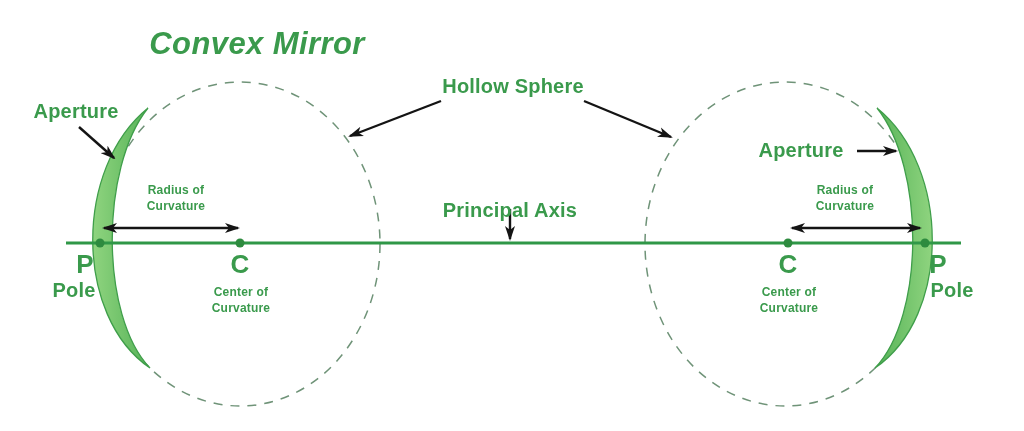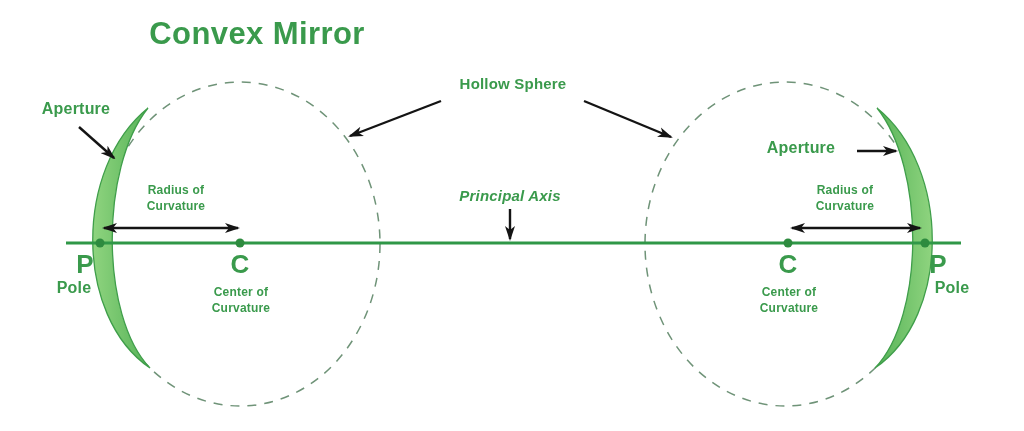--- a/index.html
+++ b/index.html
@@ -14,22 +14,22 @@
     position:absolute;
     transform:translateX(-50%);
     color:#3a9a4c;
     white-space:nowrap;
     text-align:center;
     font-weight:600;
     letter-spacing:.2px;
     line-height:1.05;
   }
   .title{font-size:31px;font-weight:700;letter-spacing:.4px;}
-  .mid{font-size:15px;}
-  .reg{font-size:16px;}
+  .mid{font-size:20px;}
+  .reg{font-size:20px;}
   .two{font-size:12px;line-height:16px;}
   .two span{display:block;}
   .sym{font-size:26px;font-weight:700;}
   svg{position:absolute;left:0;top:0;}
 </style>
 </head>
 <body>
 
 <div id="stage">
 
@@ -63,24 +63,24 @@
 
     <line x1="441" y1="101" x2="350" y2="136" stroke="#141414" stroke-width="2.4" marker-end="url(#ah)"></line>
     <line x1="584" y1="101" x2="671" y2="137" stroke="#141414" stroke-width="2.4" marker-end="url(#ah)"></line>
     <line x1="510" y1="209" x2="510" y2="239" stroke="#141414" stroke-width="2.4" marker-end="url(#ah)"></line>
     <line x1="79" y1="127" x2="114" y2="158" stroke="#141414" stroke-width="2.4" marker-end="url(#ah)"></line>
     <line x1="857" y1="151" x2="896" y2="151" stroke="#141414" stroke-width="2.4" marker-end="url(#ah)"></line>
     <line x1="104" y1="228" x2="238" y2="228" stroke="#141414" stroke-width="2.4" marker-start="url(#ah)" marker-end="url(#ah)"></line>
     <line x1="792" y1="228" x2="920" y2="228" stroke="#141414" stroke-width="2.4" marker-start="url(#ah)" marker-end="url(#ah)"></line>
   </svg>
 
-  <div class="lbl title" style="left:257px;top:18px;">Convex Mirror</div>
+  <div class="lbl title" style="left:257px;top:28px;font-style:italic;">Convex Mirror</div>
 
   <div class="lbl mid" style="left:513px;top:76px;">Hollow Sphere</div>
-  <div class="lbl mid" style="left:510px;top:188px;font-style:italic;">Principal Axis</div>
+  <div class="lbl mid" style="left:510px;top:200px;">Principal Axis</div>
 
   <div class="lbl reg" style="left:76px;top:101px;">Aperture</div>
   <div class="lbl two" style="left:176px;top:182px;">
     <span>Radius of</span>
     <span>Curvature</span>
   </div>
   <div class="lbl sym" style="left:85px;top:251px;">P</div>
   <div class="lbl reg" style="left:74px;top:280px;">Pole</div>
   <div class="lbl sym" style="left:240px;top:251px;">C</div>
   <div class="lbl two" style="left:241px;top:284px;">

